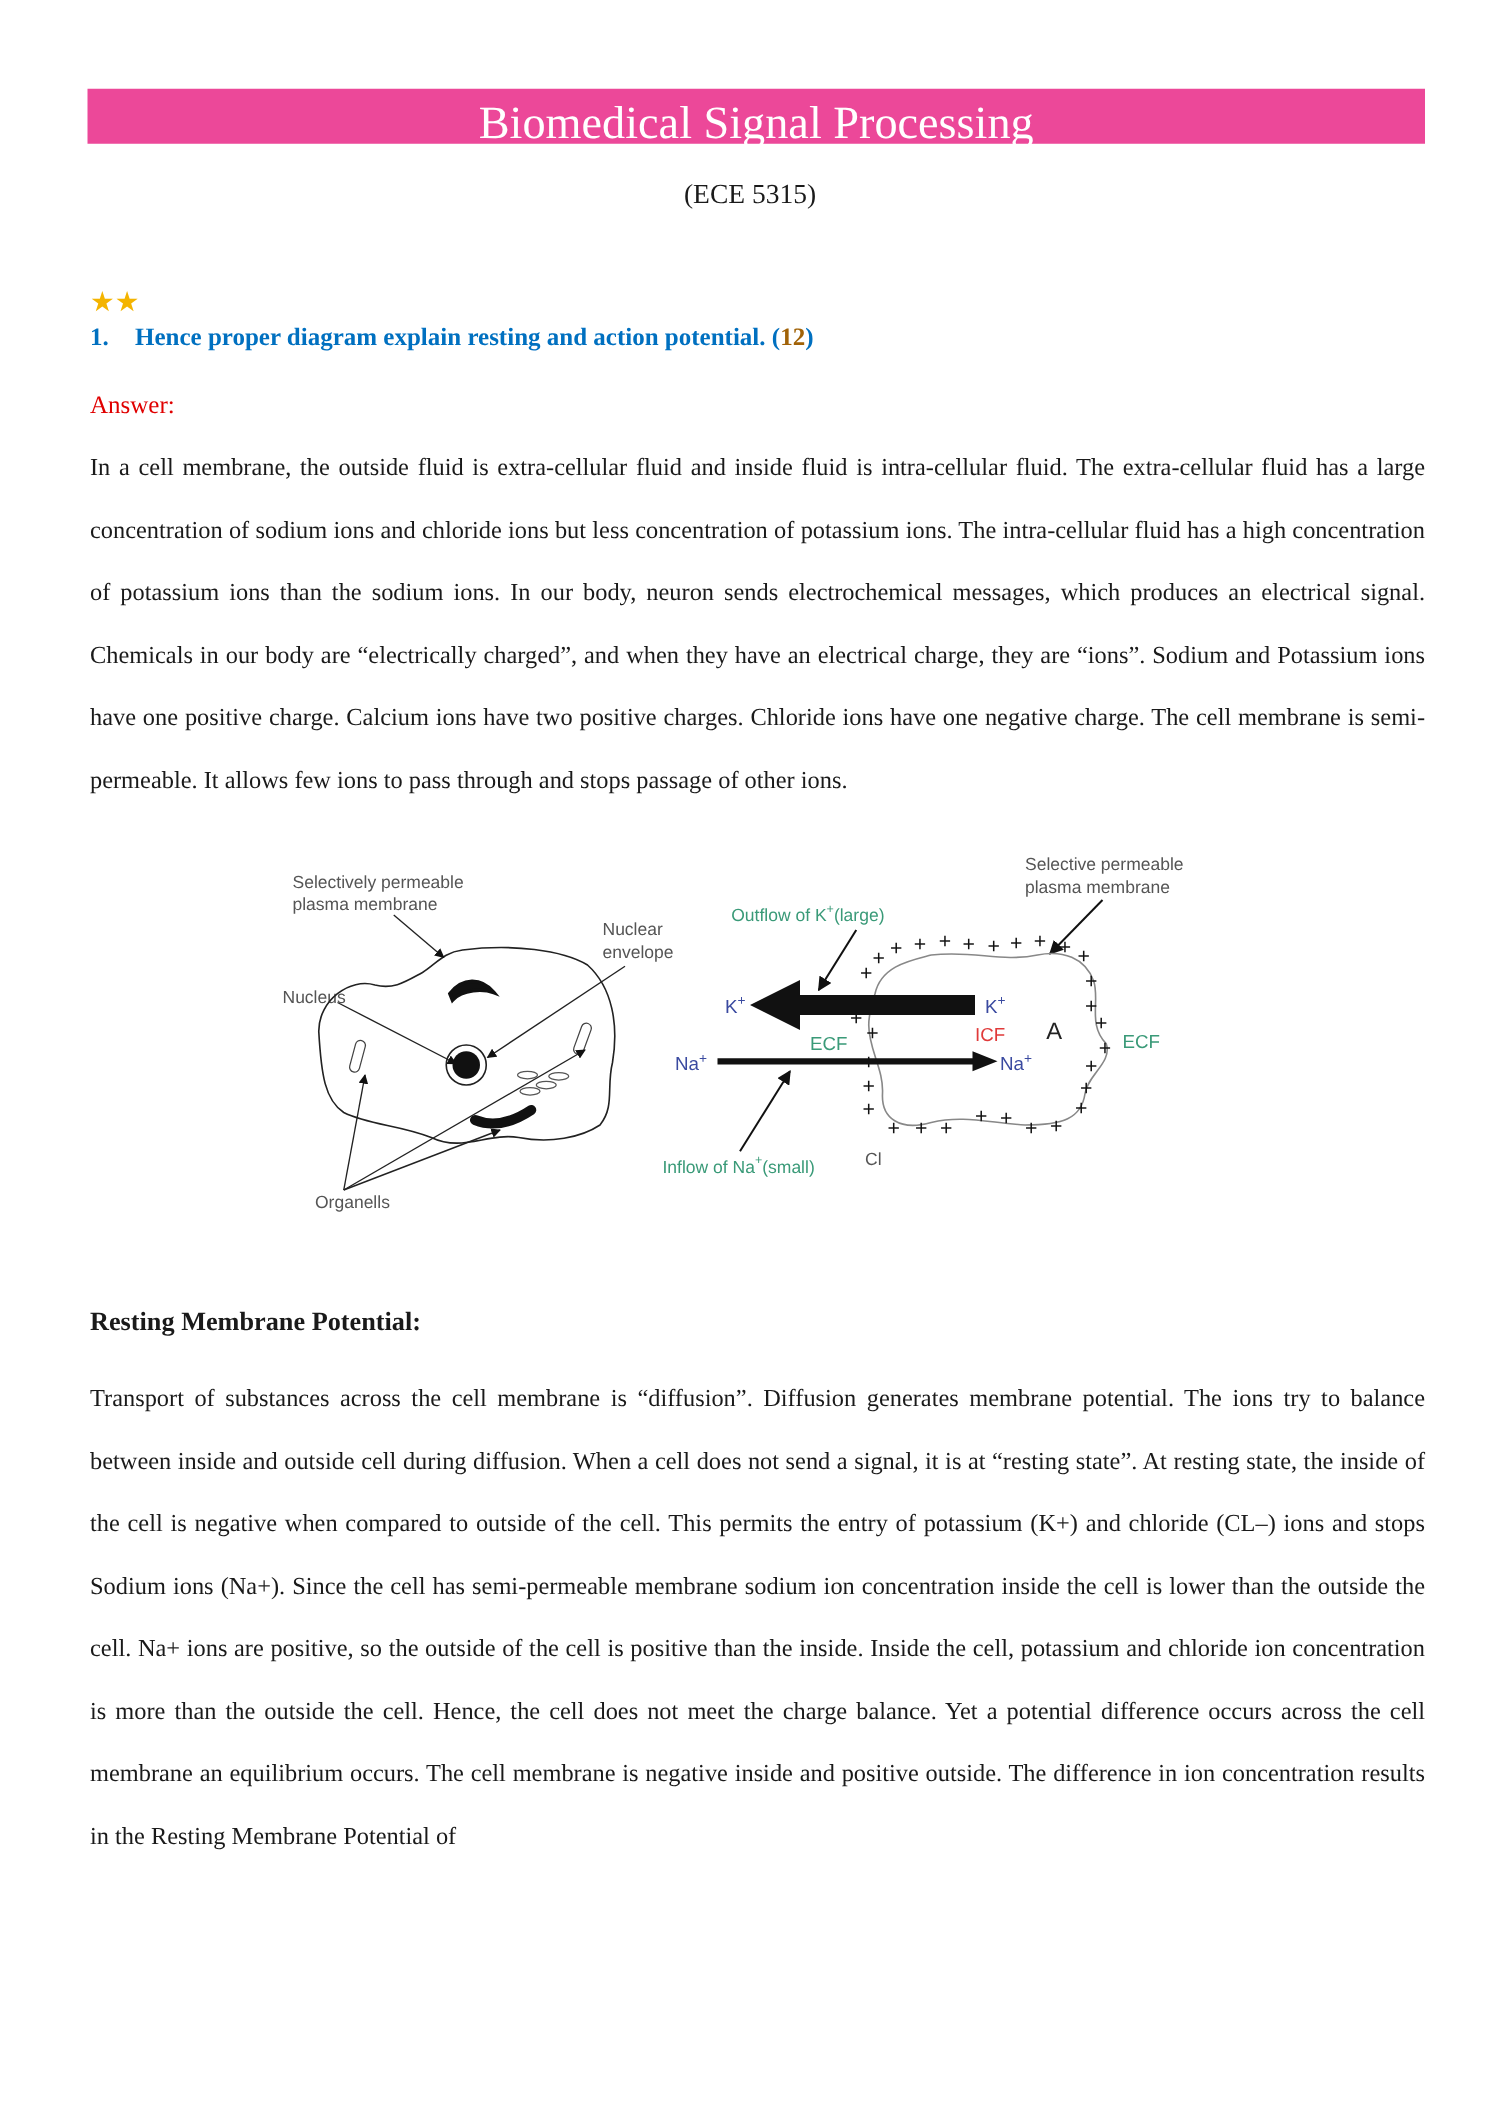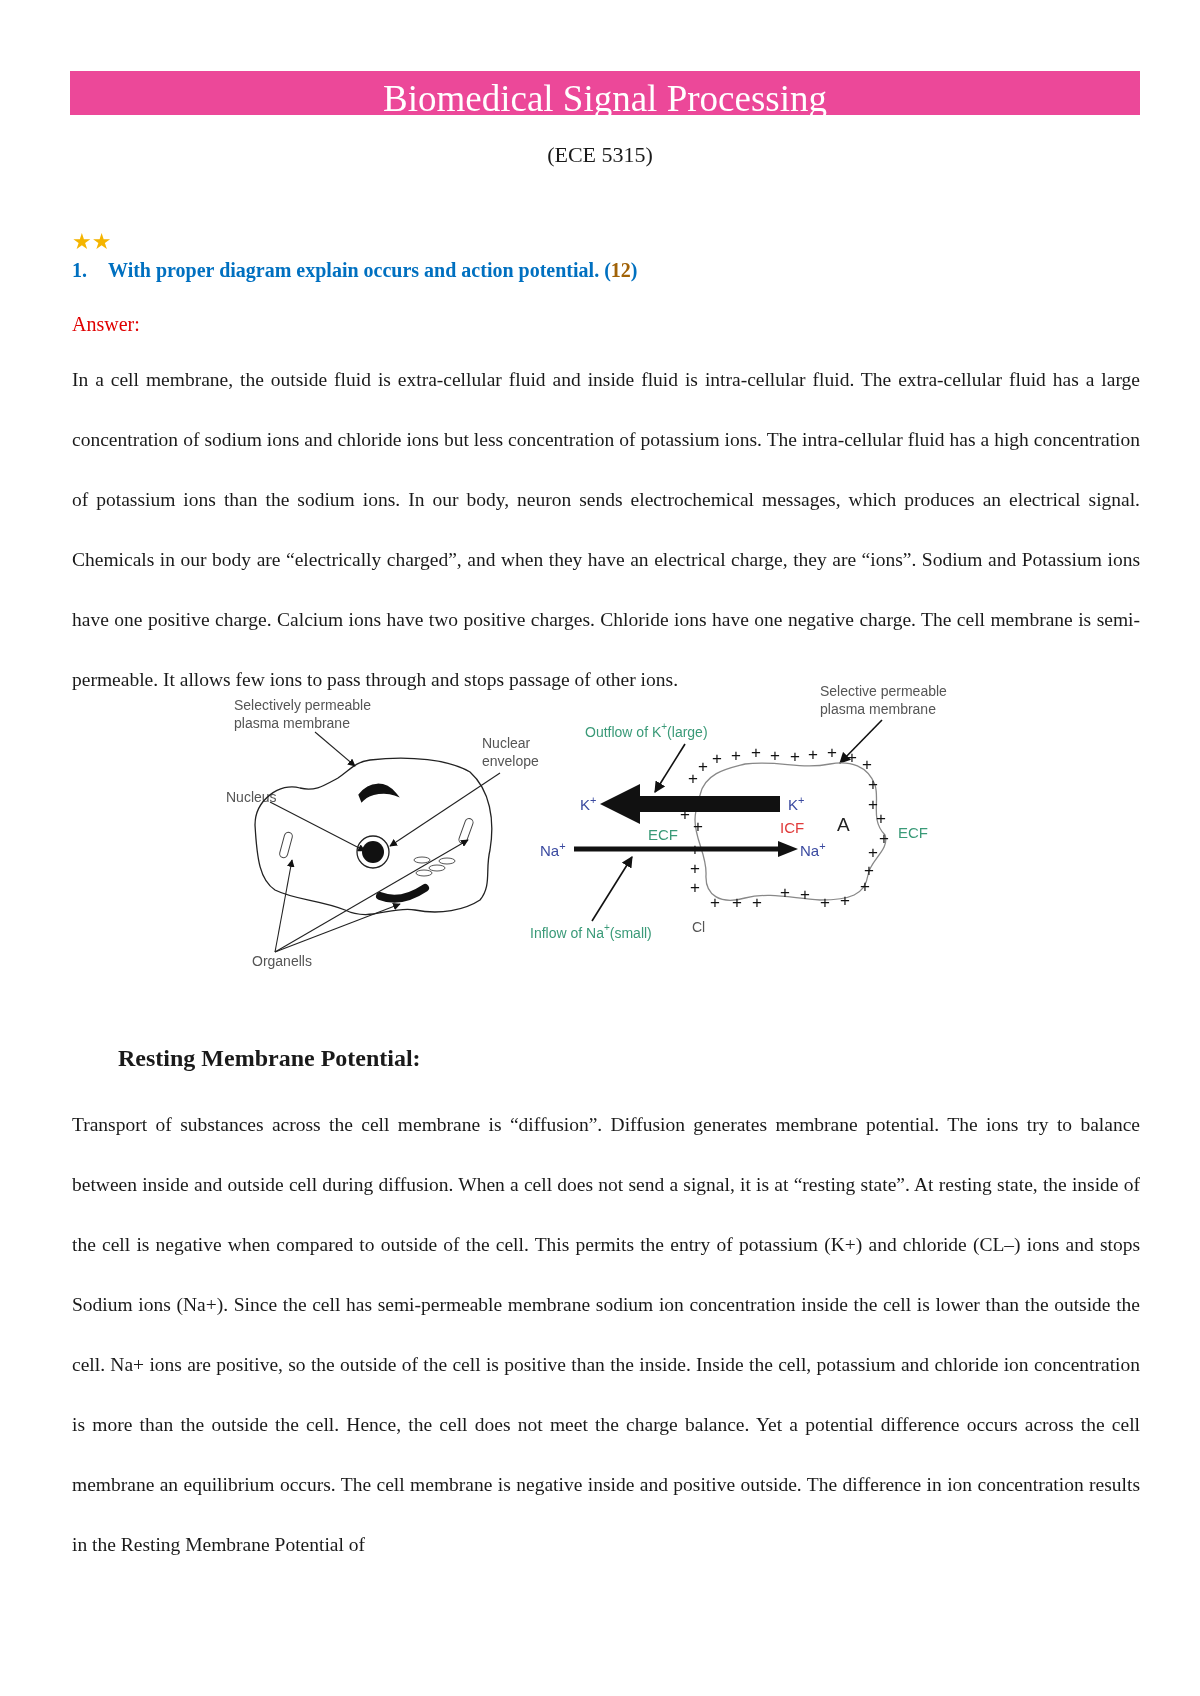--- a/index.html
+++ b/index.html
@@ -8,40 +8,40 @@
   .banner { position: absolute; left: 70px; top: 71px; width: 1070px; height: 44px;
             background: #ec4899; color: #ffffff; text-align: center;
             font-weight: normal; font-size: 37px; line-height: 56px; }
   .course { position: absolute; left: 0; width: 1200px; top: 142px; text-align: center;
             font-size: 22px; font-family: Liberation Serif, serif; }
   .stars { position: absolute; left: 72px; top: 231px; color: #f4b400; font-size: 22px; letter-spacing: 0px; line-height: 22px; }
   .question { position: absolute; left: 72px; top: 259px; color: #0070c0; font-weight: bold; font-size: 20px; }
   .question .num { display: inline-block; width: 36px; }
   .question .marks { color: #a16207; text-align: right; }
   .answer-label { position: absolute; left: 72px; top: 313px; color: #e00000; font-weight: normal; font-size: 20px; }
-  .para { position: absolute; left: 72px; width: 1068px; font-size: 19.5px; line-height: 60px;
+  .para { position: absolute; left: 72px; width: 1068px; font-size: 19.5px; line-height: 50px;
           text-align: justify; text-align-last: left; }
   .para1 { top: 350px; }
   .para2 { top: 1095px; }
-  .heading2 { position: absolute; left: 72px; top: 1045px; font-weight: bold; font-size: 24px; margin-left: 46px; }
+  .heading2 { position: absolute; left: 72px; top: 1045px; font-weight: bold; font-size: 21px; }
   .figure { position: absolute; left: 200px; top: 660px; width: 780px; height: 330px; }
   .figure svg { width: 100%; height: 100%; }
   .lbl { font-family: "Liberation Sans", "DejaVu Sans", sans-serif; }
 </style>
 </head>
 <body>
 
 <div class="banner">
   <span>Biomedical Signal Processing</span>
 </div>
 <div class="course">(ECE 5315)</div>
 
 <div class="stars">★★</div>
 <div class="question">
-  <span class="num">1.</span><span>With proper diagram explain occurs and action potential. (</span><span class="marks">12</span><span>)</span>
+  <span class="num">1.</span><span>Hence proper diagram explain resting and action potential. (</span><span class="marks">12</span><span>)</span>
 </div>
 
 <div class="answer-label">Answer:</div>
 <div class="para para1">In a cell membrane, the outside fluid is extra-cellular fluid and inside fluid is intra-cellular fluid. The extra-cellular fluid has a large concentration of sodium ions and chloride ions but less concentration of potassium ions. The intra-cellular fluid has a high concentration of potassium ions than the sodium ions. In our body, neuron sends electrochemical messages, which produces an electrical signal. Chemicals in our body are “electrically charged”, and when they have an electrical charge, they are “ions”. Sodium and Potassium ions have one positive charge. Calcium ions have two positive charges. Chloride ions have one negative charge. The cell membrane is semi-permeable. It allows few ions to pass through and stops passage of other ions.</div>
 
 <div class="figure">
   <svg viewBox="0 0 780 330" xmlns="http://www.w3.org/2000/svg">
     <defs>
       <marker id="ah" viewBox="0 0 10 10" refX="9" refY="5" markerWidth="7" markerHeight="7" orient="auto-start-reverse">
         <path d="M0,0 L10,5 L0,10 z" fill="#111"></path>

